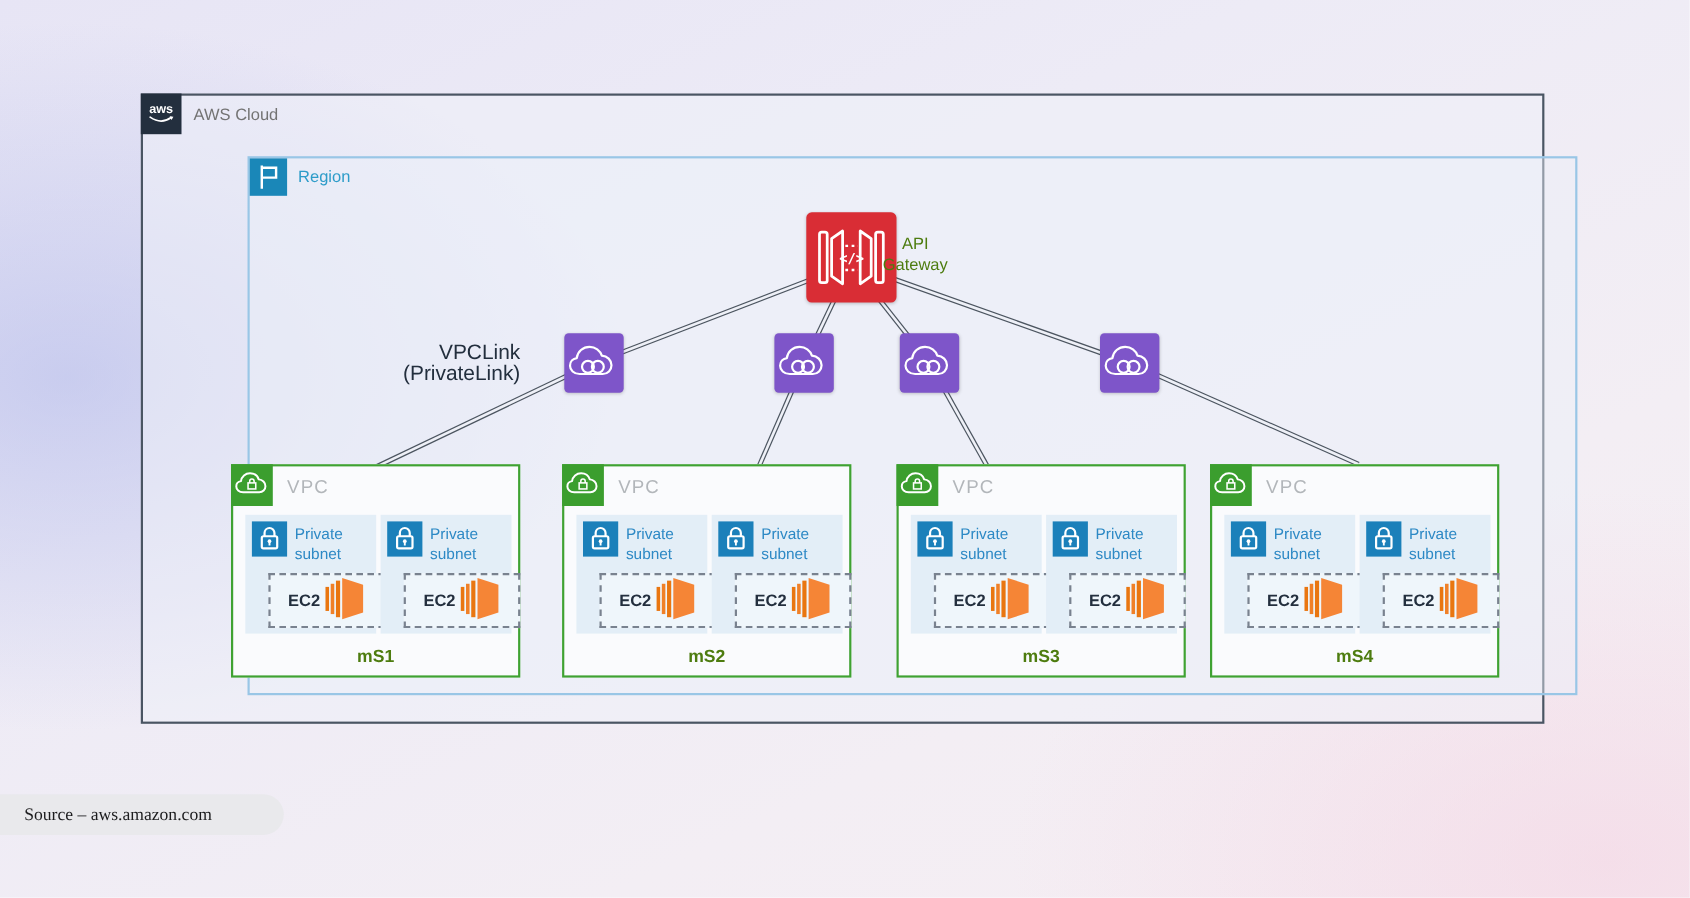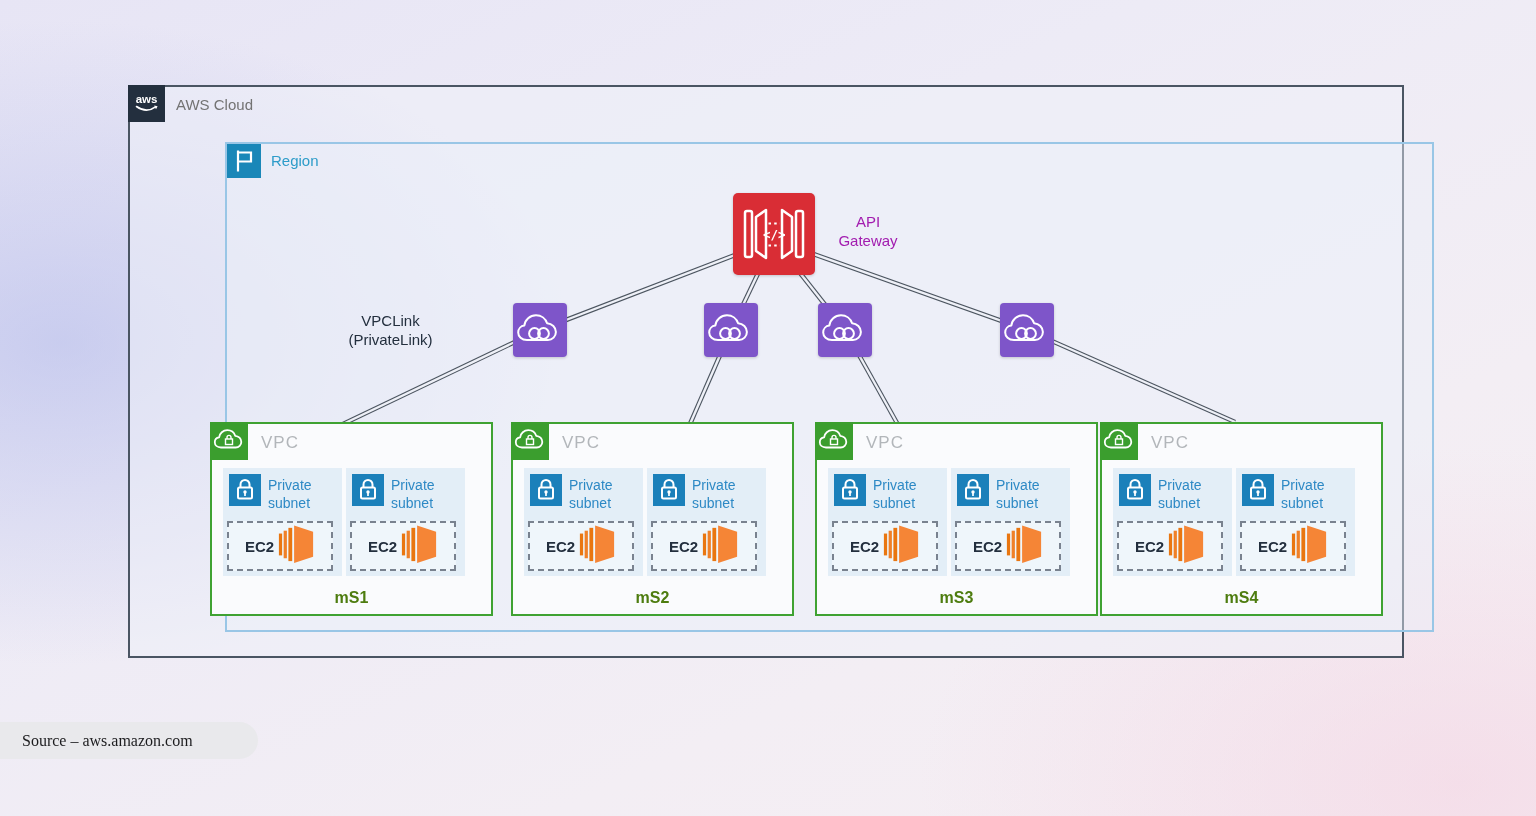--- a/index.html
+++ b/index.html
@@ -45,55 +45,55 @@
   .line-dark { stroke:#4c5560; stroke-width:4.6; fill:none; }
   .line-gap  { stroke:#eef0f7; stroke-width:2.4; fill:none; }
 
   
   .apigw-icon {
     left:733px; top:193px; width:82px; height:82px;
     background:#d92d35; border-radius:5px;
     display:flex; align-items:center; justify-content:center;
     box-shadow:0 1px 3px rgba(0,0,0,0.18);
   }
-  .apigw-label { left:833px; top:212px; width:70px; text-align:center; font-size:15px; line-height:19px; color:#a21caf; }
-
-  
-  .vpclink-label { left:308px; top:311px; width:165px; text-align:center; font-size:15px; line-height:19px; color:#232f3e; }
+  .apigw-label { left:797px; top:212px; width:70px; text-align:center; font-size:15px; line-height:19px; color:#4d7c0f; }
+
+  
+  .vpclink-label { left:308px; top:311px; width:165px; text-align:right; font-size:19px; line-height:19px; color:#232f3e; }
 
   
   .plink {
     width:54px; height:54px; background:#7e55c9; border-radius:4px;
     display:flex; align-items:center; justify-content:center;
     box-shadow:0 1px 3px rgba(0,0,0,0.18);
   }
 
   
   .vpc {
-    width:283px; height:194px; top:422px;
+    width:263px; height:194px; top:422px;
     border:2px solid #3fa232; background:#fafbfd;
   }
   .vpc-icon {
     position:absolute; left:-2px; top:-2px; width:38px; height:38px;
     background:#3b9e2e; display:flex; align-items:center; justify-content:center;
   }
   .vpc-label { position:absolute; left:49px; top:9px; font-size:17px; color:#b2b6ba; letter-spacing:1px; }
 
   .subnet {
     position:absolute; top:44px; width:119px; height:108px; background:#e3eef7;
   }
   .subnet.s1 { left:11px; } .subnet.s2 { left:134px; }
   .subnet-icon {
     position:absolute; left:6px; top:6px; width:32px; height:32px;
     background:#1b80ba; display:flex; align-items:center; justify-content:center;
   }
   .subnet-label { position:absolute; left:45px; top:8px; width:70px; font-size:14px; line-height:18px; color:#2d89c5; }
 
   .ec2box {
-    position:absolute; left:4px; top:53px; width:106px; height:50px;
+    position:absolute; left:21px; top:53px; width:106px; height:50px;
     border:2px dashed #79828f; background:#eff6fb;
     display:flex; align-items:center; justify-content:center; gap:3px;
   }
   .ec2-label { font-size:15px; font-weight:bold; color:#232f3e; }
 
   .ms-label { position:absolute; bottom:7px; left:0; width:100%; text-align:center; font-size:16px; font-weight:600; color:#4d7c0f; }
 
   
   .source-pill {
     left:0; top:722px; height:37px; min-width:258px;

